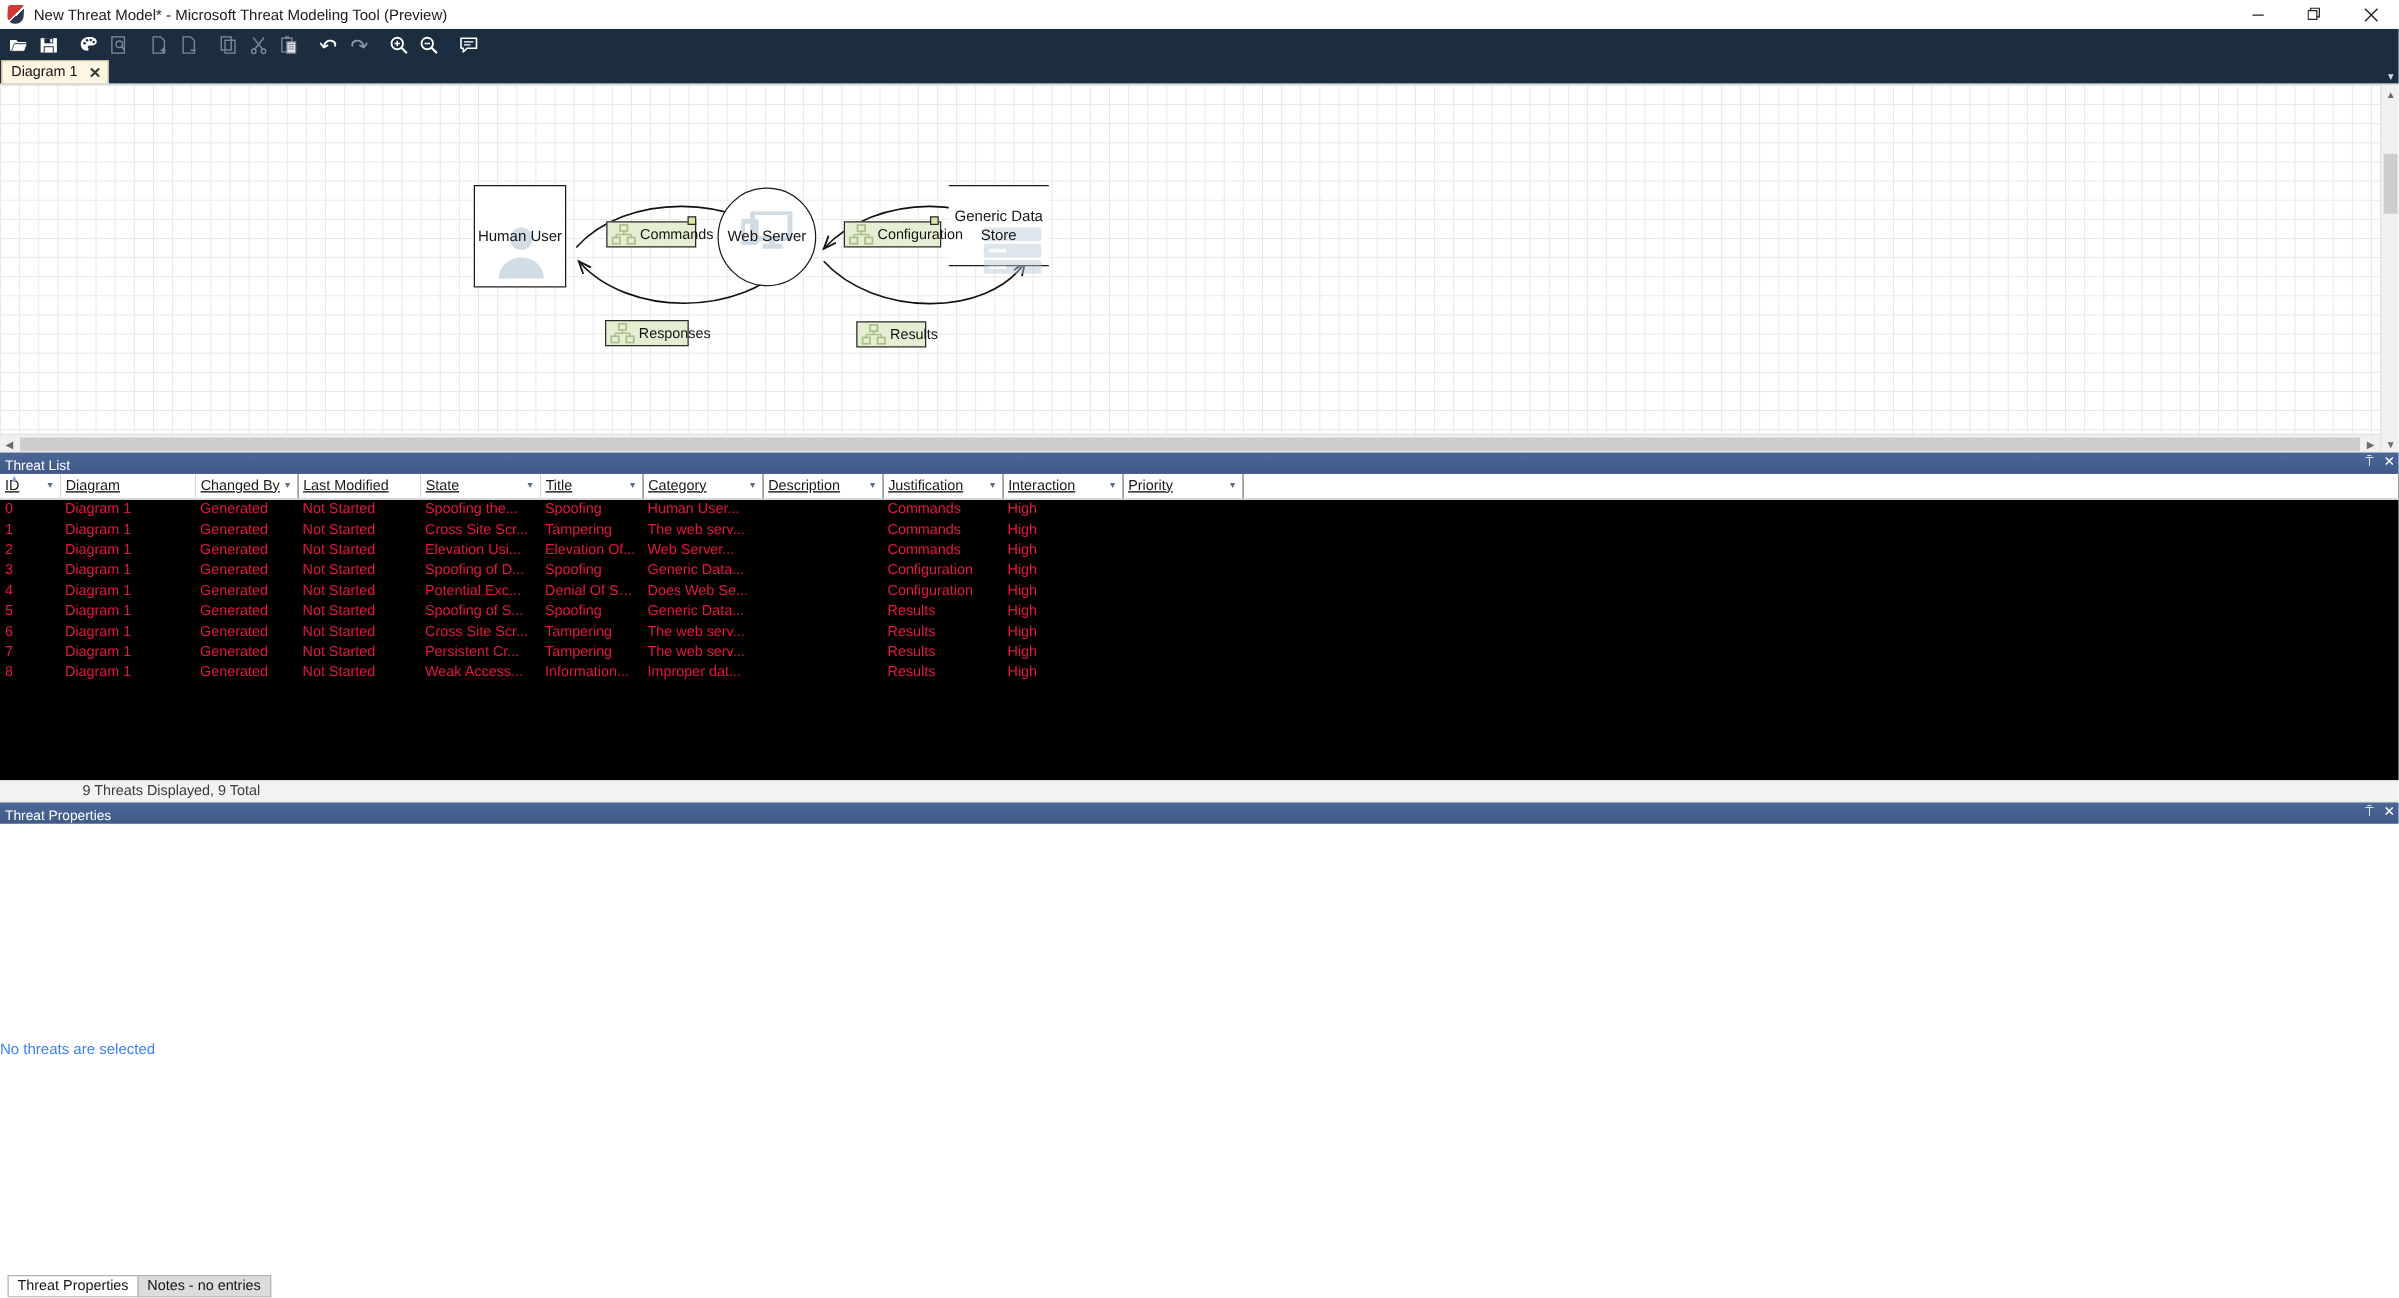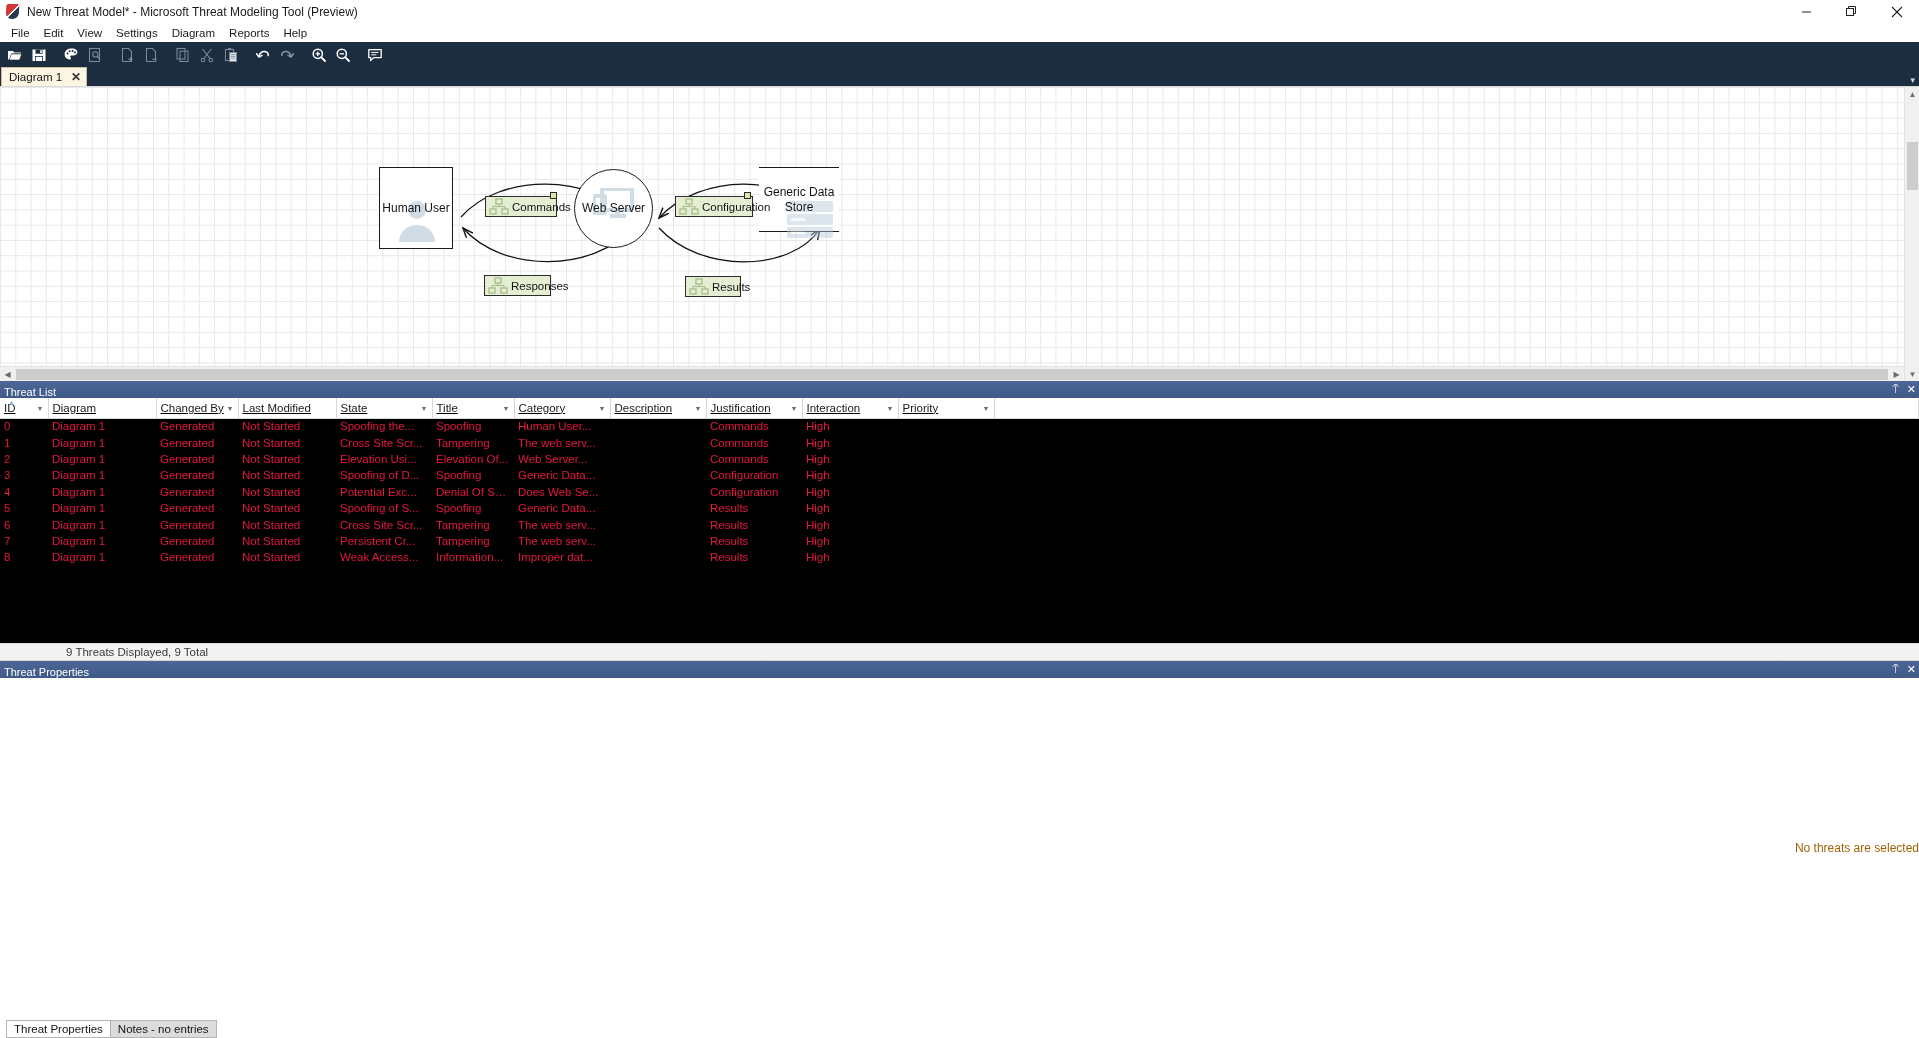--- a/index.html
+++ b/index.html
@@ -333,23 +333,23 @@
     flex: 1 1 auto;
     display: flex;
     flex-direction: column;
     background: #ffffff;
     position: relative;
   }
   .props-body {
     flex: 1;
     display: flex;
     align-items: center;
-    justify-content: flex-end;
+    justify-content: flex-start;
     font-size: 12px;
-    color: #a16207;
+    color: #3b82f6;
   }
   .props-tabs {
     height: 20px;
     display: flex;
     align-items: flex-end;
     padding-left: 6px;
     flex: 0 0 auto;
     background: #ffffff;
   }
   .ptab {
@@ -388,29 +388,20 @@
       </div>
       <div class="win-btn close">
         <svg width="12" height="12" viewBox="0 0 12 12">
             <line x1="1" y1="1" x2="11" y2="11" stroke="currentColor" stroke-width="1.1"></line>
             <line x1="11" y1="1" x2="1" y2="11" stroke="currentColor" stroke-width="1.1"></line>
           </svg>
       </div>
     </div>
   </div>
 
-  <div class="menubar">
-    <div class="menu-item">File</div>
-    <div class="menu-item">Edit</div>
-    <div class="menu-item">View</div>
-    <div class="menu-item">Settings</div>
-    <div class="menu-item">Diagram</div>
-    <div class="menu-item">Reports</div>
-    <div class="menu-item">Help</div>
-  </div>
 
   <div class="toolbar">
     <div class="tb-btn">
       <svg width="16" height="16" viewBox="0 0 16 16">
           <path d="M1 12.5V4h5l1.3 1.6H14v1H5.2L2.4 12.5z" fill="#fff"></path>
           <path d="M2.2 13h10.3l2.2-6H4.4z" fill="#fff" stroke="#1c2d40" stroke-width=".6"></path>
         </svg>
     </div>
     <div class="tb-btn">
       <svg width="16" height="16" viewBox="0 0 16 16">

